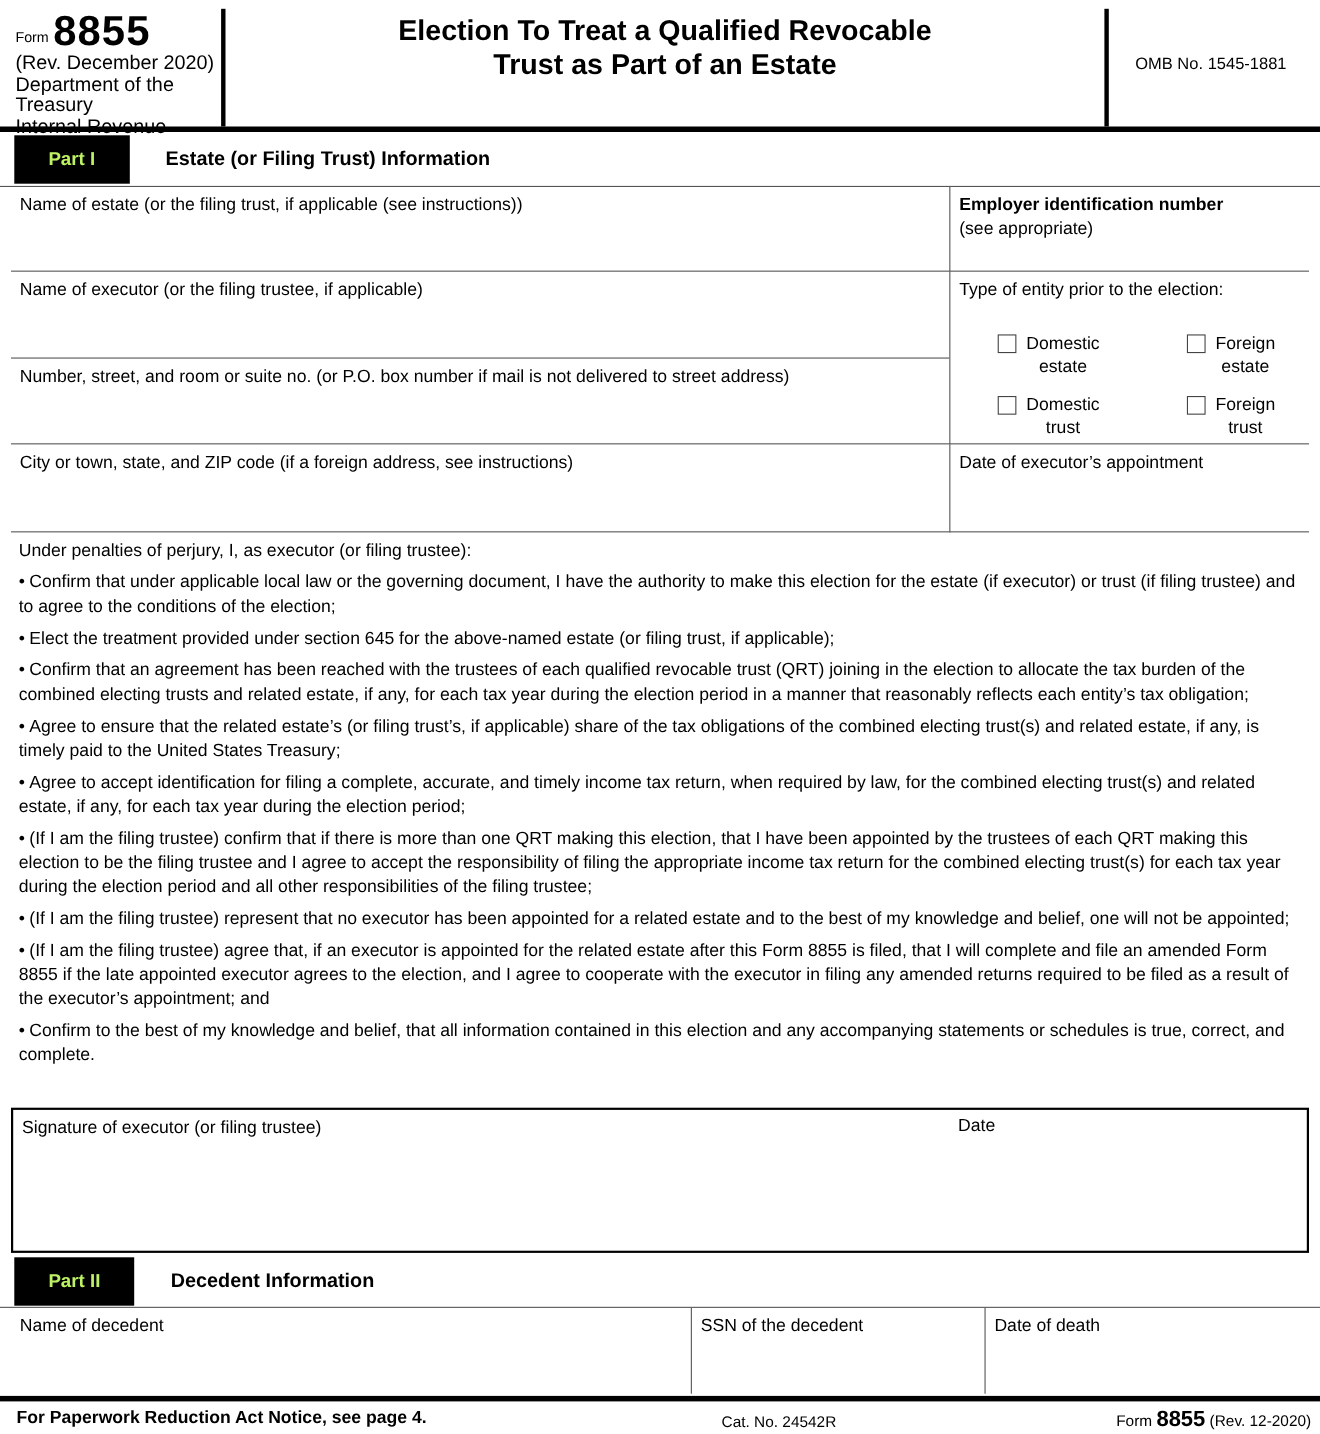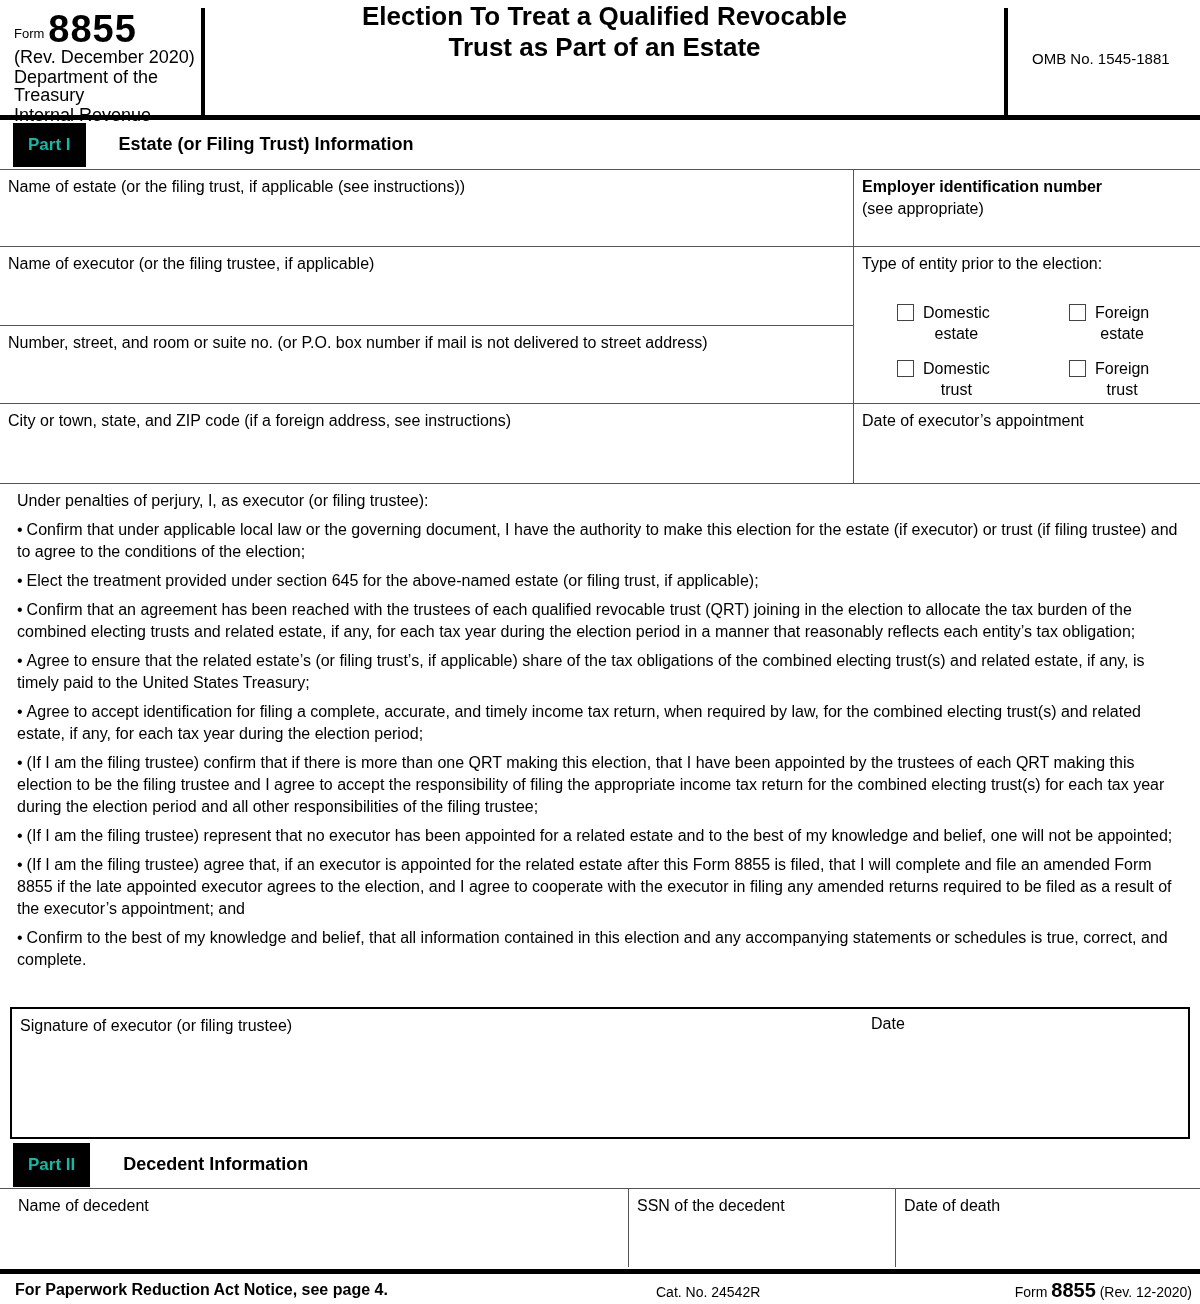--- a/index.html
+++ b/index.html
@@ -10,36 +10,36 @@
     position:relative; overflow:hidden;
   }
   
   .header { height:115px; display:flex; }
   .h-left { width:201px; padding:12px 0 0 14px; }
   .form-no-row { display:flex; align-items:flex-end; }
   .form-word { font-size:13px; padding-bottom:5px; }
   .form-number { font-size:38px; font-weight:bold; line-height:34px; letter-spacing:1px; margin-left:4px; }
   .h-small { font-size:18px; line-height:18px; margin-top:2px; }
   .vbar { width:4px; background:#000; height:107px; margin-top:8px; }
-  .h-center { flex:1; text-align:center; padding-top:1px; }
+  .h-center { flex:1; text-align:center; padding-top:12px; }
   .form-title { font-size:26px; font-weight:bold; line-height:31px; }
   .goto-line { font-size:16px; font-weight:bold; margin-top:13px; }
   .goto-line .arrow { font-size:14px; margin-right:3px; }
   .urlit { font-style:italic; }
   .h-right { width:192px; padding:50px 0 0 24px; font-size:15px; }
   .thick { height:5px; background:#000; }
   
   .part-head { height:50px; display:flex; align-items:center; padding-left:13px;
                border-bottom:1px solid #555; position:relative; }
   .part-head.p2 { height:48px; border-bottom:1px solid #555; }
-  .part-badge { height:44px; display:flex; align-items:center; background:#000; color:#14b8a6;
-                font-weight:bold; font-size:17px; padding:0 15px; }
+  .part-badge { height:44px; display:flex; align-items:center; background:#000; color:#bef264;
+                font-weight:bold; font-size:17px; padding:0 31px; }
   .part-title { font-size:18px; font-weight:bold; margin-left:33px; }
   
-  .p1grid { margin:0 0; display:grid; grid-template-columns:853px 1fr;
+  .p1grid { margin:0 10px; display:grid; grid-template-columns:853px 1fr;
             grid-template-rows:77px 79px 78px 80px; }
   .cell { padding:6px 8px; position:relative; }
   .bb { border-bottom:1px solid #555; }
   .bl { border-left:1px solid #555; }
   .c-entity { grid-column:2; grid-row:2 / span 2; }
   .flabel { font-size:16px; line-height:22px; }
   .boldlabel { font-weight:bold; }
   .cb-item { position:absolute; display:flex; align-items:flex-start;text-align:center; }
   .cb-1 { left:43px; top:55px; } .cb-2 { left:215px; top:55px; }
   .cb-3 { left:43px; top:111px; } .cb-4 { left:215px; top:111px; }

